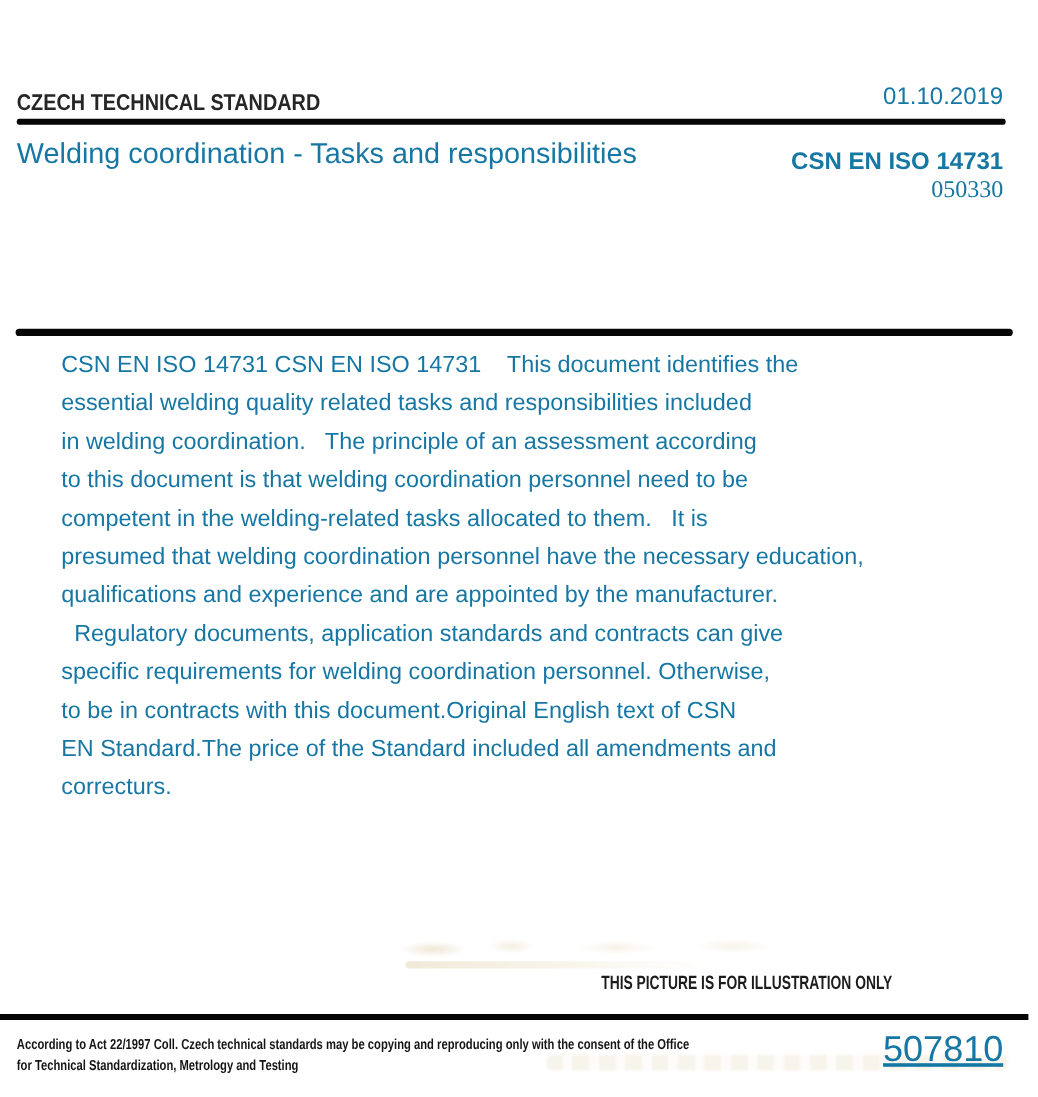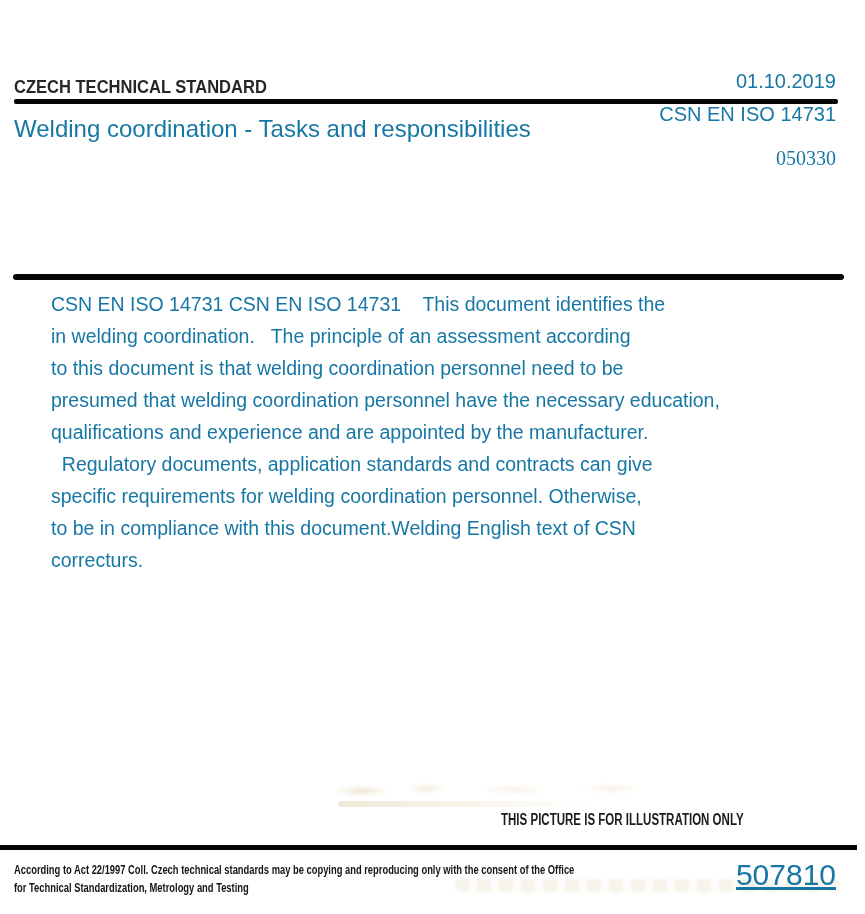--- a/index.html
+++ b/index.html
@@ -16,21 +16,21 @@
 
   
   .std-label{
     left:14px;top:76px;font-size:19px;font-weight:bold;color:#262626;
     transform:scaleX(0.87);transform-origin:0 0;white-space:nowrap;
   }
   .issue-date{right:29px;top:70px;font-size:20px;color:var(--accent);}
   .rule{background:#060606;border-radius:2px;}
   .rule-header{left:14px;top:99px;width:824px;height:5px;}
   .doc-title{left:14px;top:115px;font-size:24px;color:var(--accent);}
-  .std-no{right:29px;top:103px;font-size:20px;color:var(--accent);}
+  .std-no{right:29px;top:124px;font-size:20px;color:var(--accent);font-weight:bold;}
   .class-no{right:29px;top:147px;font-size:20px;color:var(--accent);font-family:Liberation Serif, serif;}
 
   
   .rule-body{left:13px;top:274px;width:831px;height:6px;border-radius:3px;}
   .abstract{
     left:14px;top:288px;right:18px;
     font-size:19.5px;line-height:32px;color:var(--accent);margin-left:37px;
   }
   .body-line{white-space:pre;}
 
@@ -72,27 +72,30 @@
 <div class="abs std-label">CZECH TECHNICAL STANDARD</div>
 <div class="abs issue-date">01.10.2019</div>
 <div class="abs rule rule-header"></div>
 <div class="abs doc-title">Welding coordination - Tasks and responsibilities</div>
 <div class="abs std-no">CSN EN ISO 14731</div>
 <div class="abs class-no">050330</div>
 
 <div class="abs rule rule-body"></div>
 <div class="abs abstract">
   <div class="body-line">CSN EN ISO 14731 CSN EN ISO 14731    This document identifies the</div>
+  <div class="body-line">essential welding quality related tasks and responsibilities included</div>
   <div class="body-line">in welding coordination.   The principle of an assessment according</div>
   <div class="body-line">to this document is that welding coordination personnel need to be</div>
+  <div class="body-line">competent in the welding-related tasks allocated to them.   It is</div>
   <div class="body-line">presumed that welding coordination personnel have the necessary education,</div>
   <div class="body-line">qualifications and experience and are appointed by the manufacturer.</div>
   <div class="body-line">  Regulatory documents, application standards and contracts can give</div>
   <div class="body-line">specific requirements for welding coordination personnel. Otherwise,</div>
-  <div class="body-line">to be in compliance with this document.Welding English text of CSN</div>
+  <div class="body-line">to be in contracts with this document.Original English text of CSN</div>
+  <div class="body-line">EN Standard.The price of the Standard included all amendments and</div>
   <div class="body-line">correcturs.</div>
 </div>
 
 <div class="abs wm wm1"></div>
 <div class="abs wm wm2"></div>
 <div class="abs wm wm3"></div>
 
 <div class="abs illustration-note">THIS PICTURE IS FOR ILLUSTRATION ONLY</div>
 
 <div class="abs rule rule-footer"></div>

